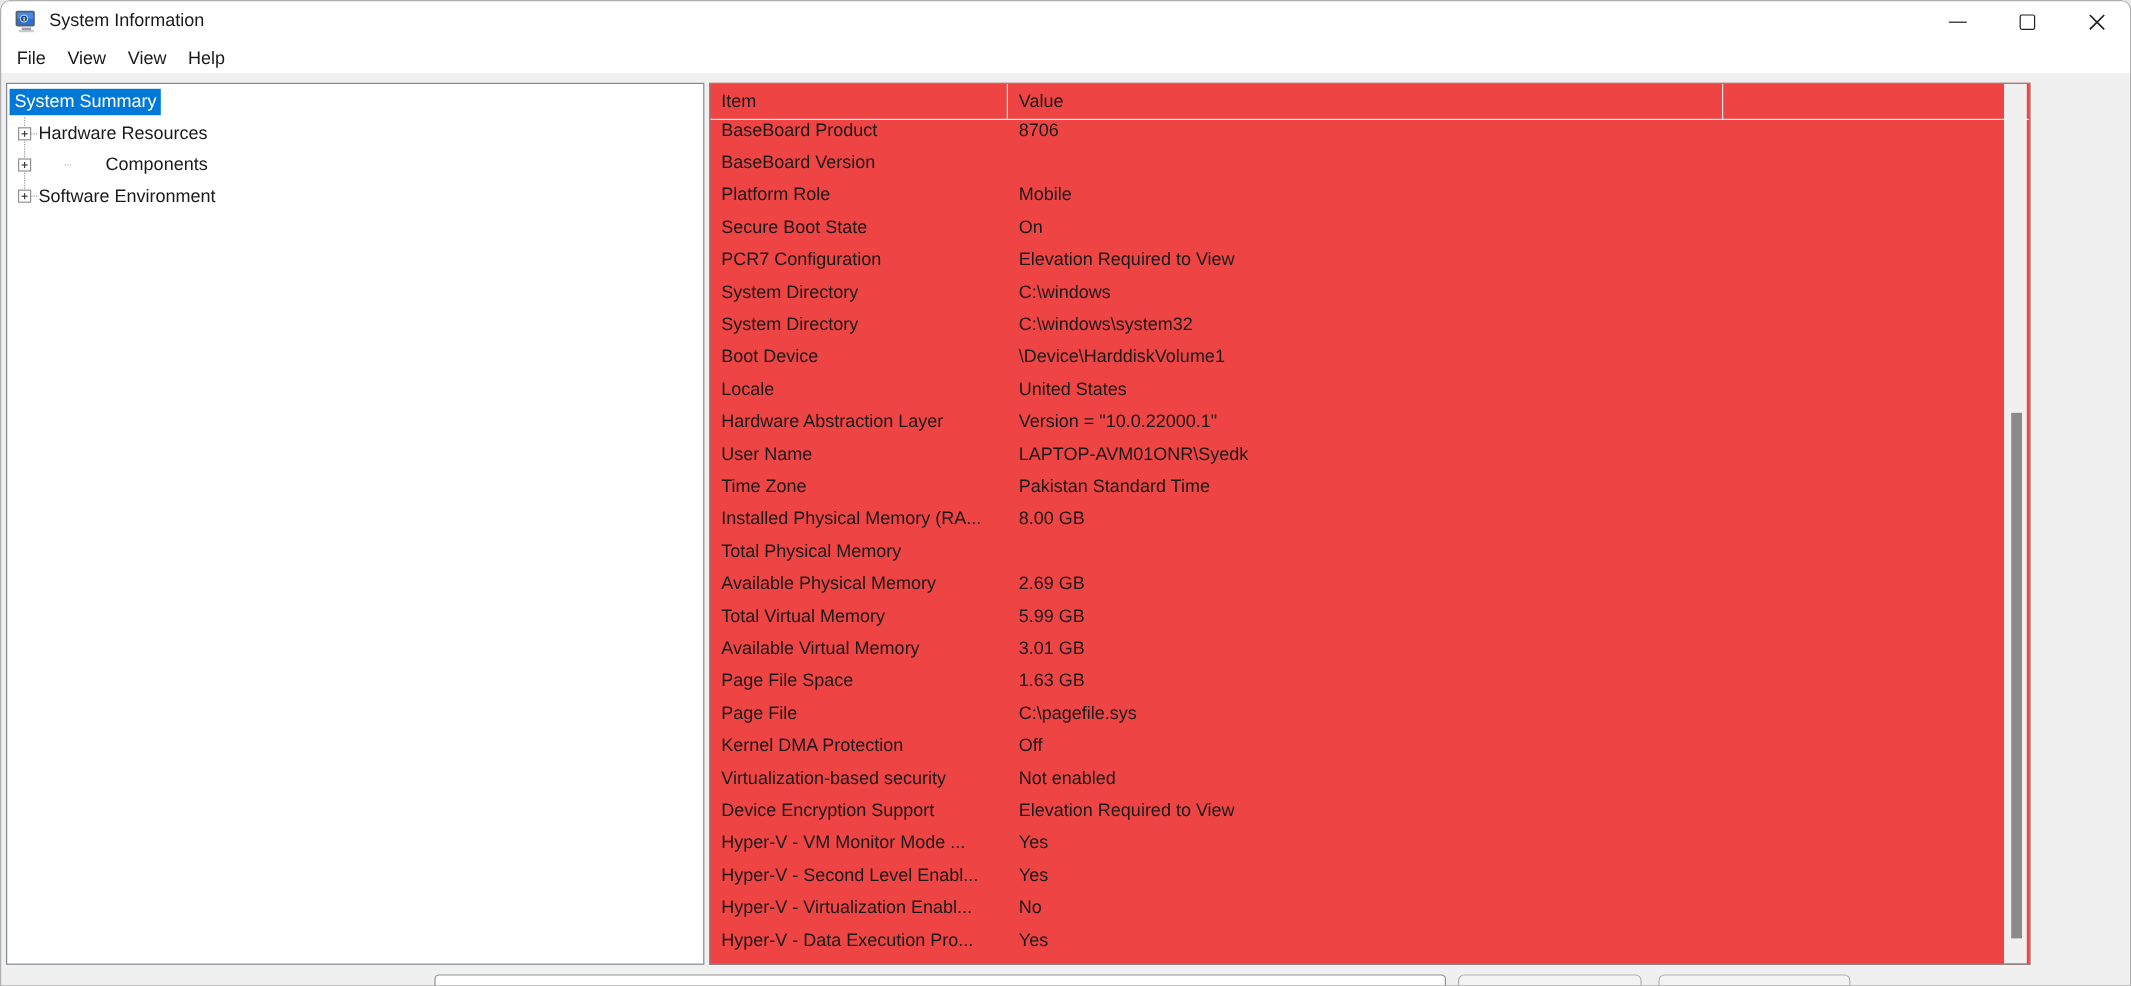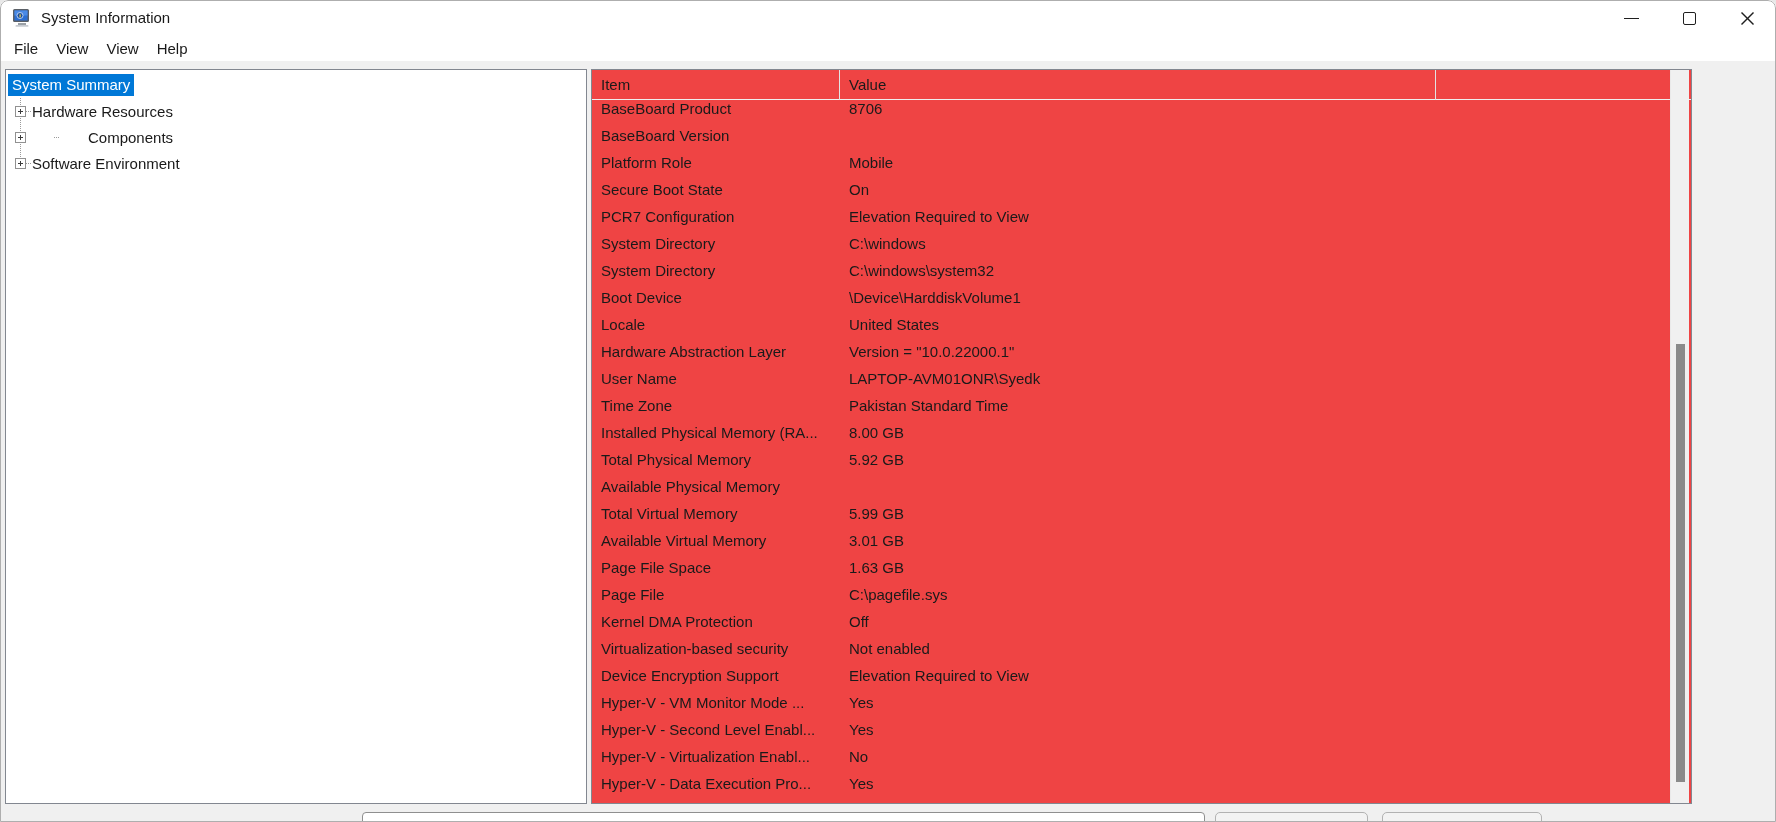--- a/index.html
+++ b/index.html
@@ -178,24 +178,24 @@
           <div class="lrow">
             <div class="lcell item">Time Zone</div>
             <div class="lcell value">Pakistan Standard Time</div>
           </div>
           <div class="lrow">
             <div class="lcell item">Installed Physical Memory (RA...</div>
             <div class="lcell value">8.00 GB</div>
           </div>
           <div class="lrow">
             <div class="lcell item">Total Physical Memory</div>
-            <div class="lcell value">5.92 GB</div>
           </div>
           <div class="lrow">
             <div class="lcell item">Available Physical Memory</div>
+            <div class="lcell value">2.69 GB</div>
           </div>
           <div class="lrow">
             <div class="lcell item">Total Virtual Memory</div>
             <div class="lcell value">5.99 GB</div>
           </div>
           <div class="lrow">
             <div class="lcell item">Available Virtual Memory</div>
             <div class="lcell value">3.01 GB</div>
           </div>
           <div class="lrow">

